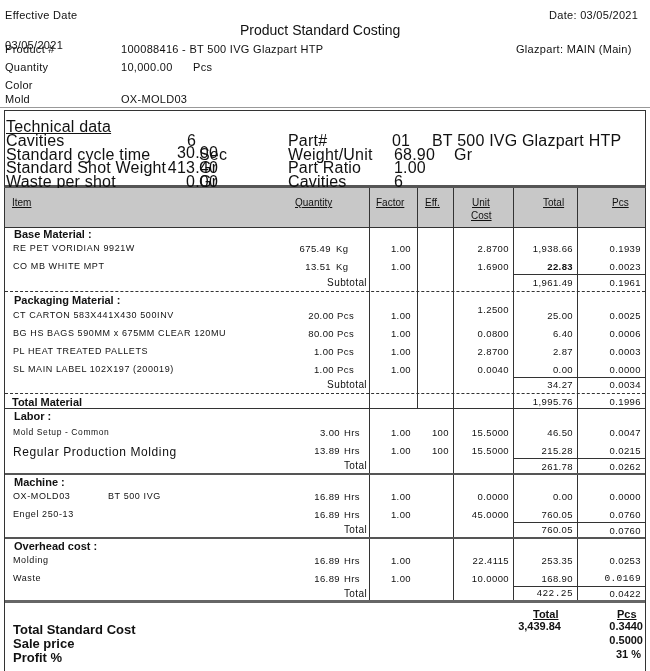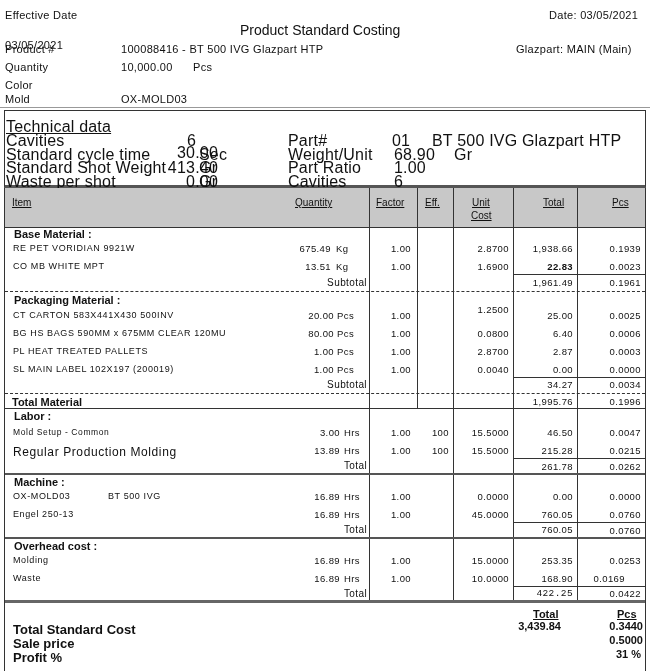--- a/index.html
+++ b/index.html
@@ -202,31 +202,31 @@
   <div class="num" style="right:278px;top:336px;font-size:10px;">Total</div>
   <div class="num" style="right:72px;top:336px;">760.05</div>
   <div class="num" style="right:4px;top:337px;">0.0760</div>
   <div class="solid" style="left:0;top:349px;width:640px;height:2px;background:#555;"></div>
 
   <div class="sec" style="top:352px;">Overhead cost :</div>
   <div class="item" style="top:367px;">Molding</div>
   <div class="num" style="right:305px;top:367px;">16.89</div>
   <div class="num" style="left:339px;top:367px;text-align:left;">Hrs</div>
   <div class="num" style="right:234px;top:367px;">1.00</div>
-  <div class="num" style="right:136px;top:367px;">15.0000</div>
+  <div class="num" style="right:136px;top:367px;">22.4115</div>
   <div class="num" style="right:72px;top:367px;">253.35</div>
   <div class="num" style="right:4px;top:367px;">0.0253</div>
 
   <div class="item" style="top:385px;">Waste</div>
   <div class="num" style="right:305px;top:385px;">16.89</div>
   <div class="num" style="left:339px;top:385px;text-align:left;">Hrs</div>
   <div class="num" style="right:234px;top:385px;">1.00</div>
   <div class="num" style="right:136px;top:385px;">10.0000</div>
   <div class="num" style="right:72px;top:385px;">168.90</div>
-  <div class="num" style="right:20px;top:385px;">0.0169</div>
+  <div class="num" style="right:4px;top:385px;font-family:Liberation Mono, monospace;">0.0169</div>
 
   <div class="solid" style="left:508px;top:398px;width:132px;"></div>
   <div class="num" style="right:278px;top:400px;font-size:10px;">Total</div>
   <div class="num" style="right:72px;top:400px;font-family:Liberation Mono, monospace;">422.25</div>
   <div class="num" style="right:4px;top:400px;">0.0422</div>
   <div class="thick" style="top:412px;"></div>
 
   <div class="abs" style="left:528px;top:420px;font-size:11px;font-weight:bold;text-decoration:underline;">Total</div>
   <div class="abs" style="left:612px;top:420px;font-size:11px;font-weight:bold;text-decoration:underline;">Pcs</div>
   <div class="abs big" style="left:8px;top:434px;">Total Standard Cost</div>

